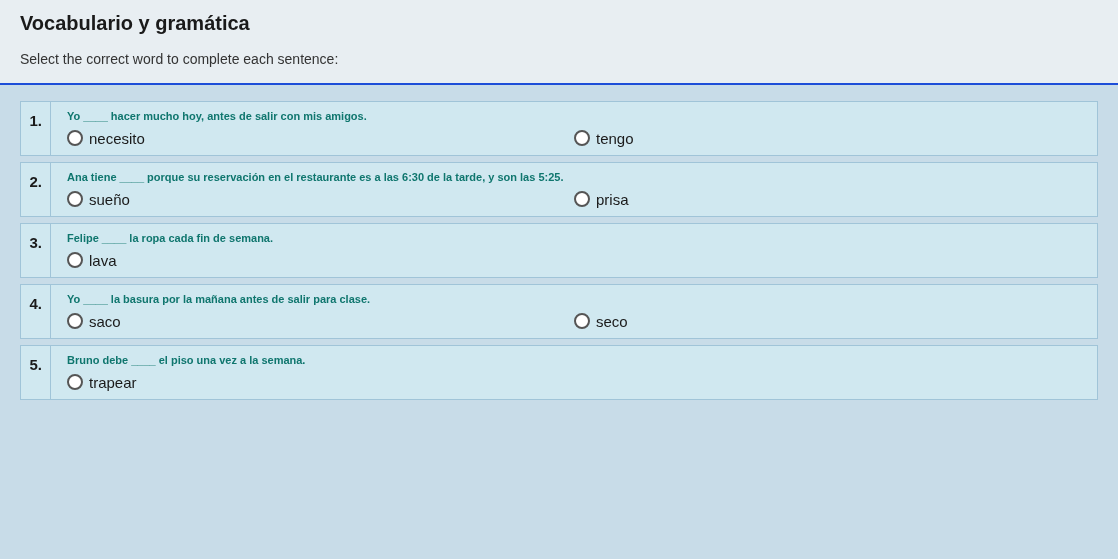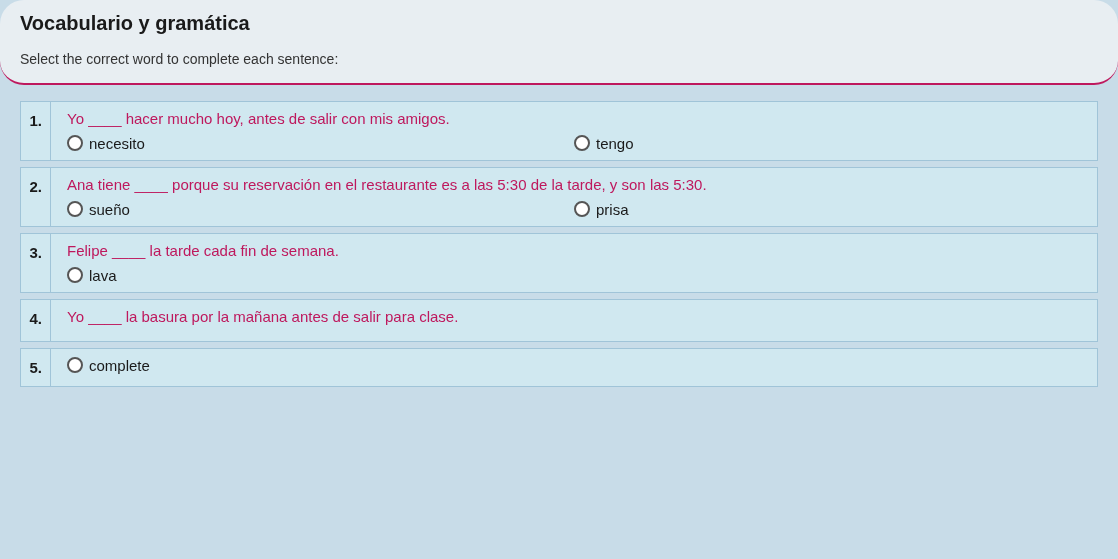--- a/index.html
+++ b/index.html
@@ -6,22 +6,21 @@
     body {
       font-family: Arial, sans-serif;
       background: #c8dce8;
       width: 1118px;
       min-height: 559px;
       overflow: hidden;
     }
     .header {
       background: #e8eef2;
       padding: 12px 16px 16px 20px;
-      border-bottom: 2px solid #be185d;
-      border-radius: 24px;
+      border-bottom: 2px solid #1d4ed8;
     }
     .header-title {
       font-size: 20px;
       font-weight: bold;
       color: #1a1a1a;
       margin-bottom: 6px;
     }
     .header-subtitle {
       font-size: 14px;
       color: #333;
@@ -46,23 +45,24 @@
       border-right: 1px solid #a0c4d8;
       display: flex;
       align-items: flex-start;
       justify-content: flex-end;
     }
     .question-body {
       flex: 1;
       padding: 8px 16px;
     }
     .question-text {
-      font-size: 15px;
-      color: #be185d;
+      font-size: 11px;
+      color: #0f766e;
       margin-bottom: 8px;
+      font-weight: bold;
     }
     .options-row {
       display: flex;
       gap: 0;
     }
     .option {
       display: flex;
       align-items: flex-start;
       gap: 6px;
       flex: 1;
@@ -102,55 +102,66 @@
           <div class="option">
             <span class="radio-circle"></span>
             <span>tengo</span>
           </div>
         </div>
       </div>
     </div>
     <div class="question-row">
       <div class="question-number">2.</div>
       <div class="question-body">
-        <div class="question-text">Ana tiene ____ porque su reservación en el restaurante es a las 5:30 de la tarde, y son las 5:30.</div>
+        <div class="question-text">Ana tiene ____ porque su reservación en el restaurante es a las 6:30 de la tarde, y son las 5:25.</div>
         <div class="options-row">
           <div class="option">
             <span class="radio-circle"></span>
             <span>sueño</span>
           </div>
           <div class="option">
             <span class="radio-circle"></span>
             <span>prisa</span>
           </div>
         </div>
       </div>
     </div>
     <div class="question-row">
       <div class="question-number">3.</div>
       <div class="question-body">
-        <div class="question-text">Felipe ____ la tarde cada fin de semana.</div>
+        <div class="question-text">Felipe ____ la ropa cada fin de semana.</div>
         <div class="options-row">
           <div class="option">
             <span class="radio-circle"></span>
             <span>lava</span>
           </div>
         </div>
       </div>
     </div>
     <div class="question-row">
       <div class="question-number">4.</div>
       <div class="question-body">
         <div class="question-text">Yo ____ la basura por la mañana antes de salir para clase.</div>
+        <div class="options-row">
+          <div class="option">
+            <span class="radio-circle"></span>
+            <span>saco</span>
+          </div>
+          <div class="option">
+            <span class="radio-circle"></span>
+            <span>seco</span>
+          </div>
+        </div>
       </div>
     </div>
     <div class="question-row">
       <div class="question-number">5.</div>
       <div class="question-body">
+        <div class="question-text">Bruno debe ____ el piso una vez a la semana.</div>
         <div class="options-row">
           <div class="option">
             <span class="radio-circle"></span>
-            <span>complete</span>
+            <span>trapear</span>
           </div>
         </div>
       </div>
     </div>
   </div>
 
 </body></html>

